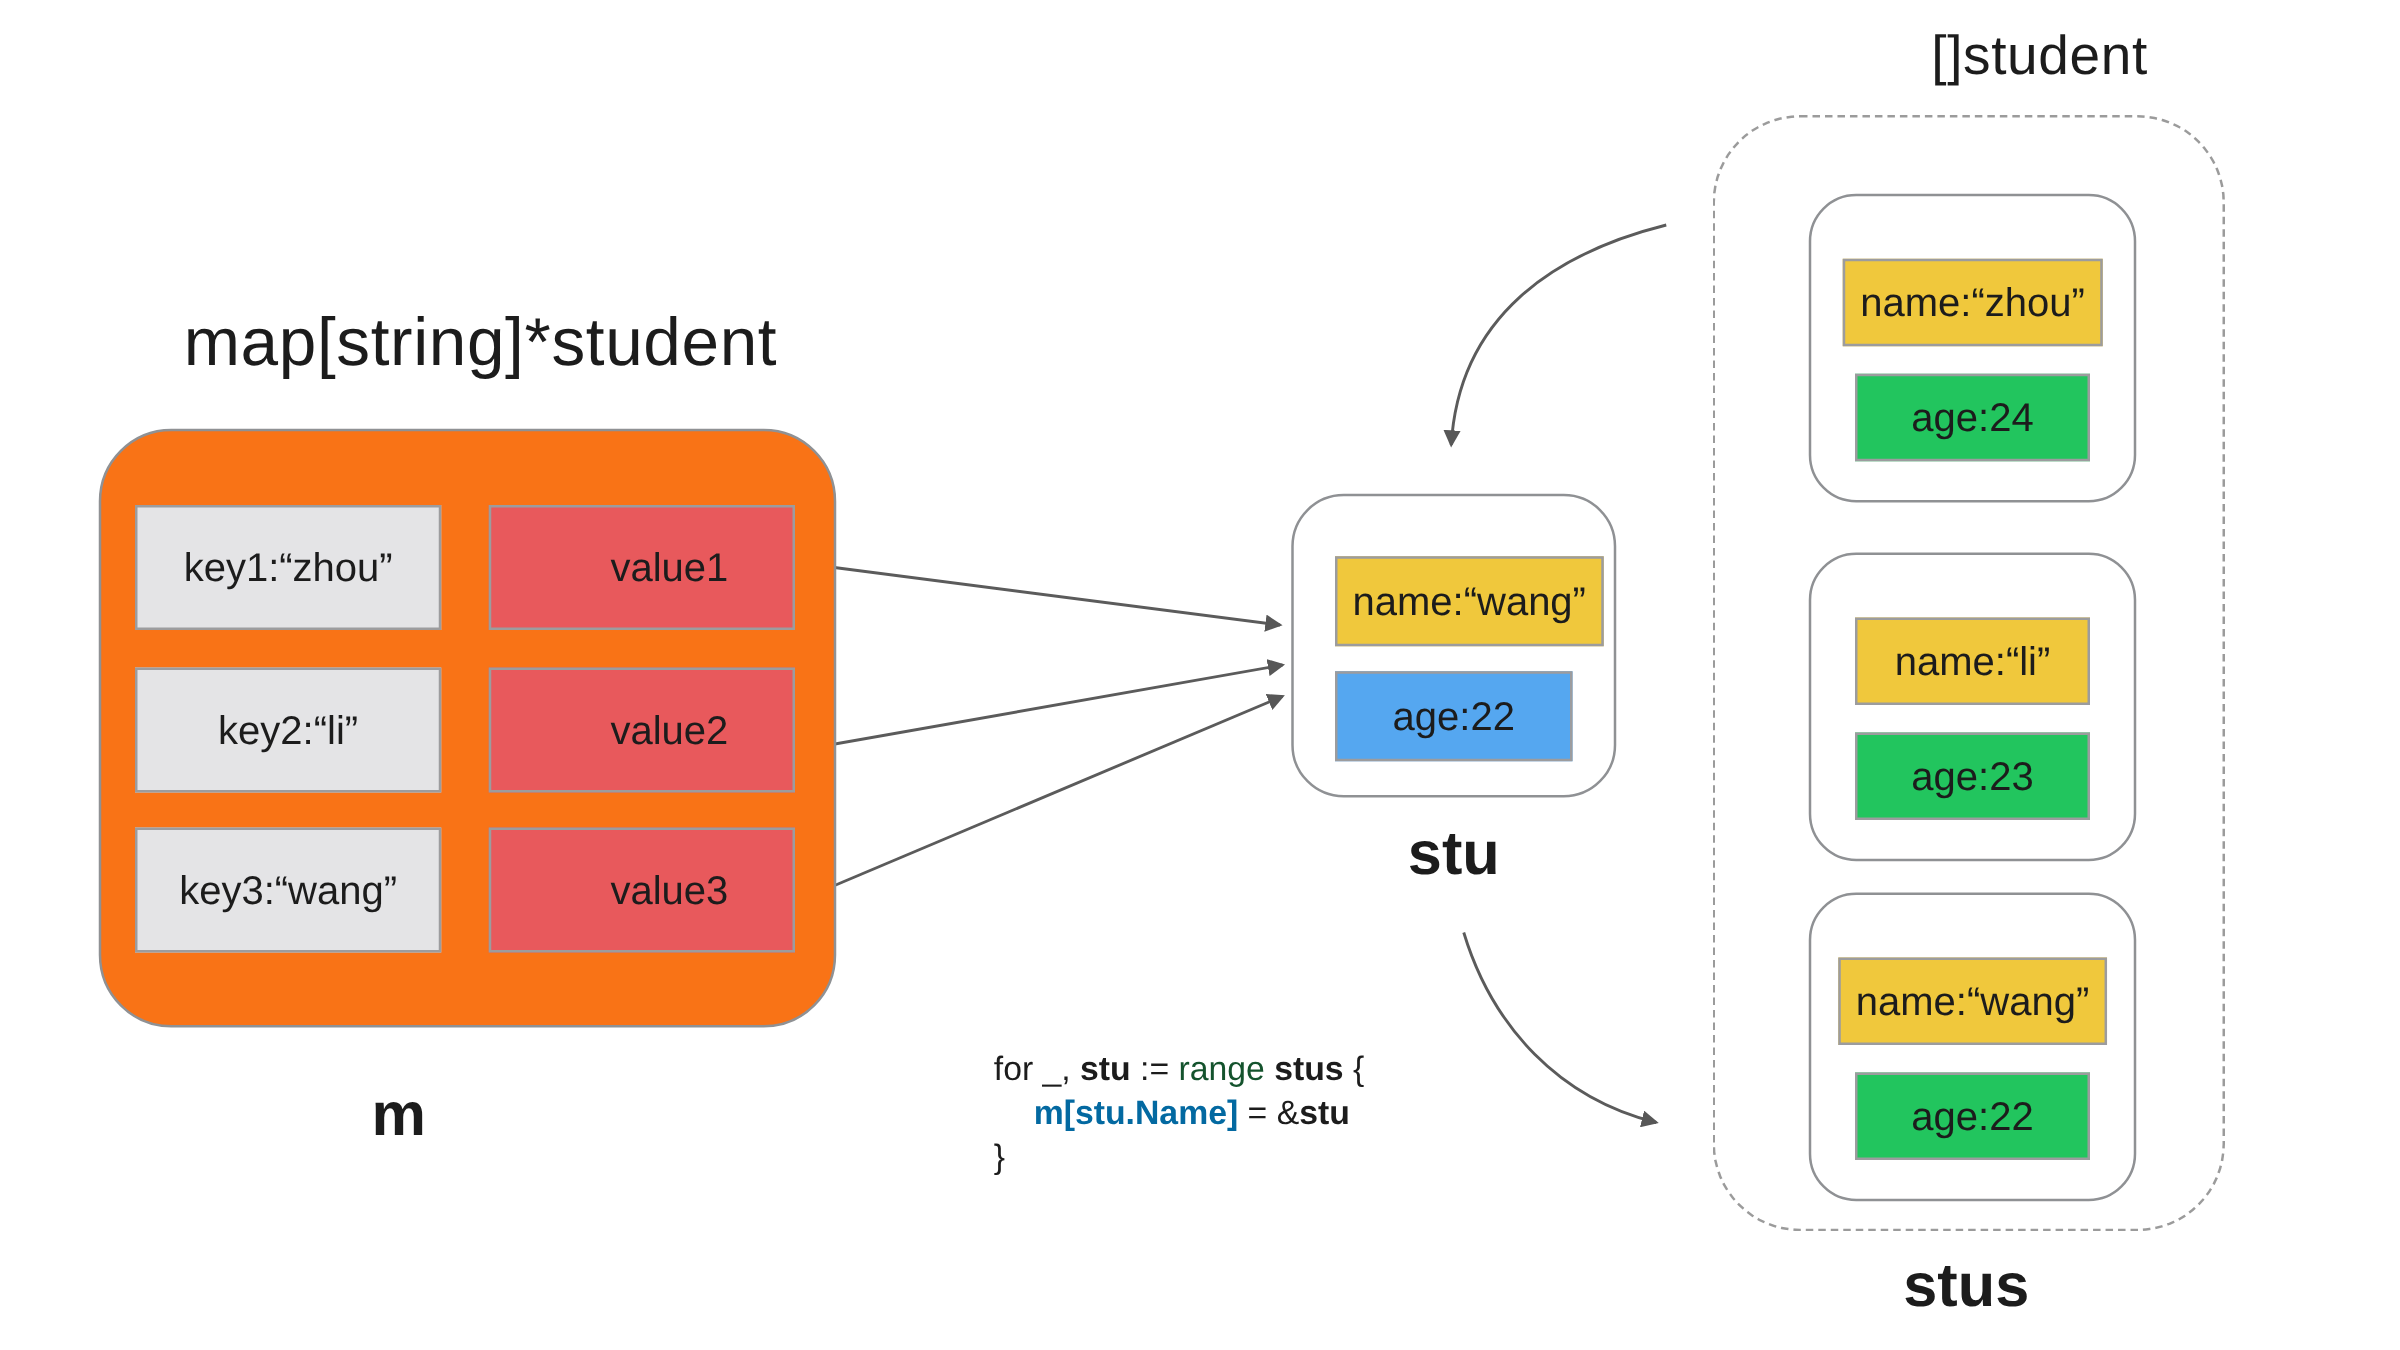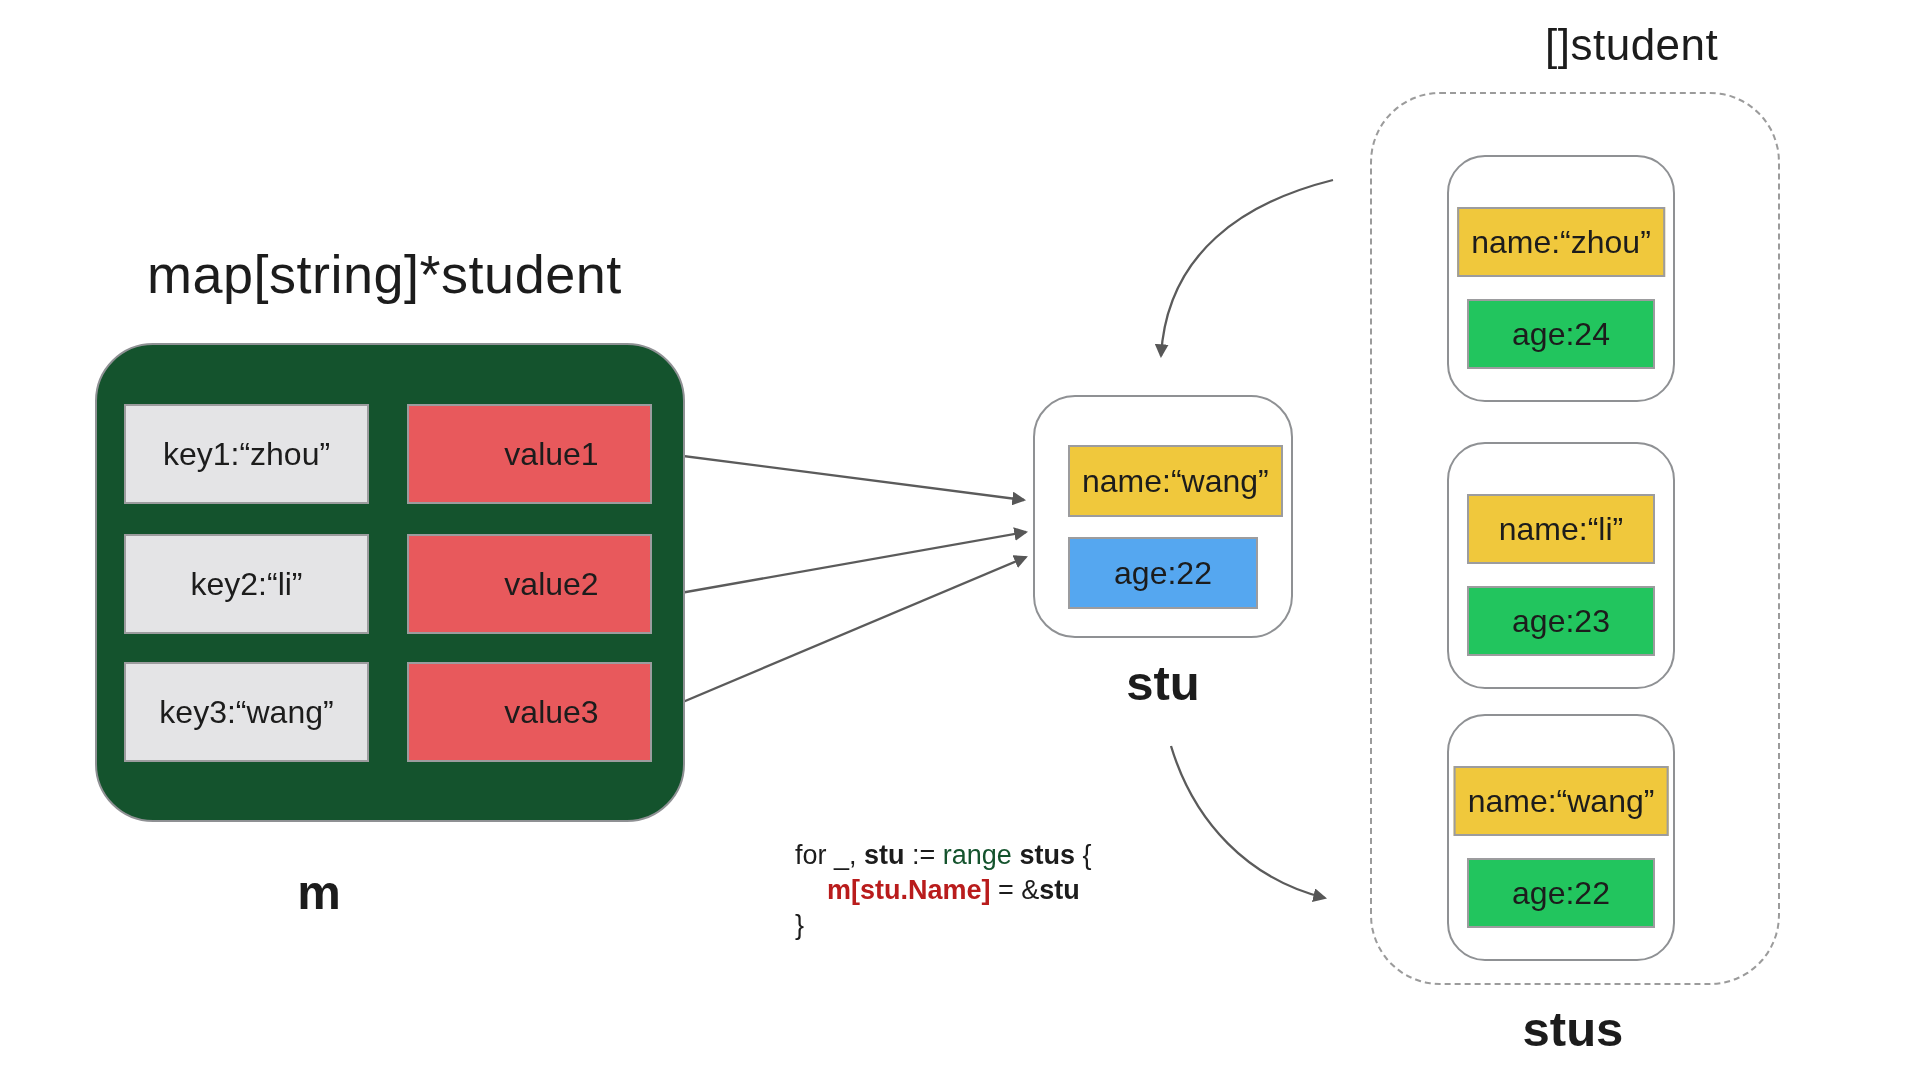--- a/index.html
+++ b/index.html
@@ -9,22 +9,22 @@
     background: #ffffff;
     font-family: "Liberation Sans", "DejaVu Sans", sans-serif;
     color: #1c1c1c;
     overflow: hidden;
   }
   .abs { position: absolute; }
 
   
   .map-title { left: 147px; top: 243px; font-size: 54px; letter-spacing: 0.5px; }
   .map-container {
-    left: 95px; top: 343px; width: 590px; height: 479px;
-    border: 2px solid #8f9194; border-radius: 58px; background: #14532d;
+    left: 79px; top: 343px; width: 590px; height: 479px;
+    border: 2px solid #8f9194; border-radius: 58px; background: #f97316;
   }
   .cell {
     position: absolute; width: 245px; height: 100px;
     display: flex; align-items: center; justify-content: center;
     font-size: 32px; white-space: nowrap;
   }
   .key-cell   { left: 27px;  background: #e4e4e6; border: 2px solid #9c9c9e; }
   .value-cell { left: 310px; background: #e8595c; border: 2px solid #9c9c9e; padding-left: 44px; }
   .row-0 { top: 59px; } .row-1 { top: 189px; } .row-2 { top: 317px; }
   .big-label { font-weight: bold; font-size: 49px; text-align: center; width: 140px; }
@@ -45,35 +45,35 @@
   .stu-name { left: 33px; top: 48px;  min-width: 202px; background: #f0c83c; border: 2px solid #9c9c9e; }
   .stu-age  { left: 33px; top: 140px; width: 190px;     background: #55a7f0; border: 2px solid #9c9c9e; }
 
   
   .slice-title { left: 1545px; top: 20px; font-size: 44px; letter-spacing: 0.5px; }
   .slice-container {
     left: 1370px; top: 92px; width: 410px; height: 893px;
     border: 2px dashed #9b9b9b; border-radius: 70px;
   }
   .student-card {
-    position: absolute; left: 75px; width: 228px; height: 247px;
+    position: absolute; left: 75px; width: 262px; height: 247px;
     border: 2px solid #8f9194; border-radius: 38px; background: #fff;
   }
   .card-0 { top: 61px; } .card-1 { top: 348px; } .card-2 { top: 620px; }
   .centered-field { left: 50%; transform: translateX(-50%); height: 70px; }
   .name-field { top: 50px;  min-width: 188px; background: #f0c83c; border: 2px solid #9c9c9e; }
   .age-field  { top: 142px; min-width: 188px; background: #22c55e; border: 2px solid #9c9c9e; }
 
   
   .code { left: 795px; top: 838px; font-size: 27px; line-height: 35px; color: #1c1c1c; }
   .code-line { white-space: pre; }
   .code-indent { padding-left: 32px; }
   .b { font-weight: bold; }
   .kw-range { color: #14532d; }
-  .red-bold { color: #b91c1c; font-weight: bold; }
+  .red-bold { color: #0369a1; font-weight: bold; }
 
   
   .arrows-layer { left: 0; top: 0; width: 1920px; height: 1080px; pointer-events: none; }
 </style>
 </head>
 <body>
 
 <svg class="abs arrows-layer" width="1920" height="1080" viewBox="0 0 1920 1080" xmlns="http://www.w3.org/2000/svg">
   <defs>
     <marker id="ah" viewBox="0 0 10 10" refX="8.5" refY="5" markerWidth="6" markerHeight="6" orient="auto-start-reverse">

